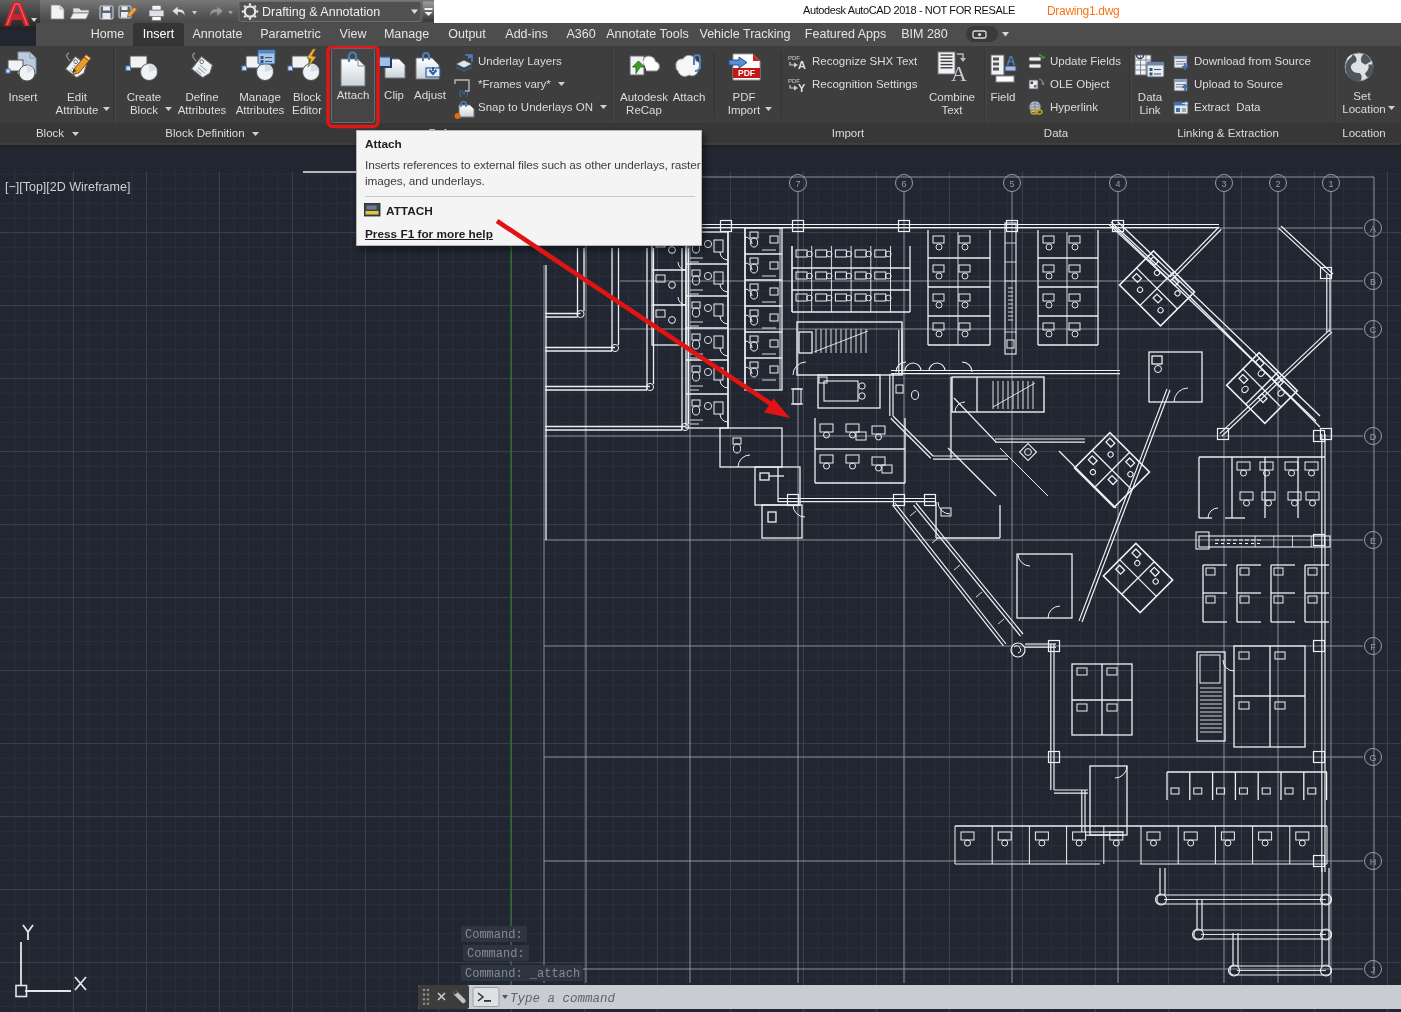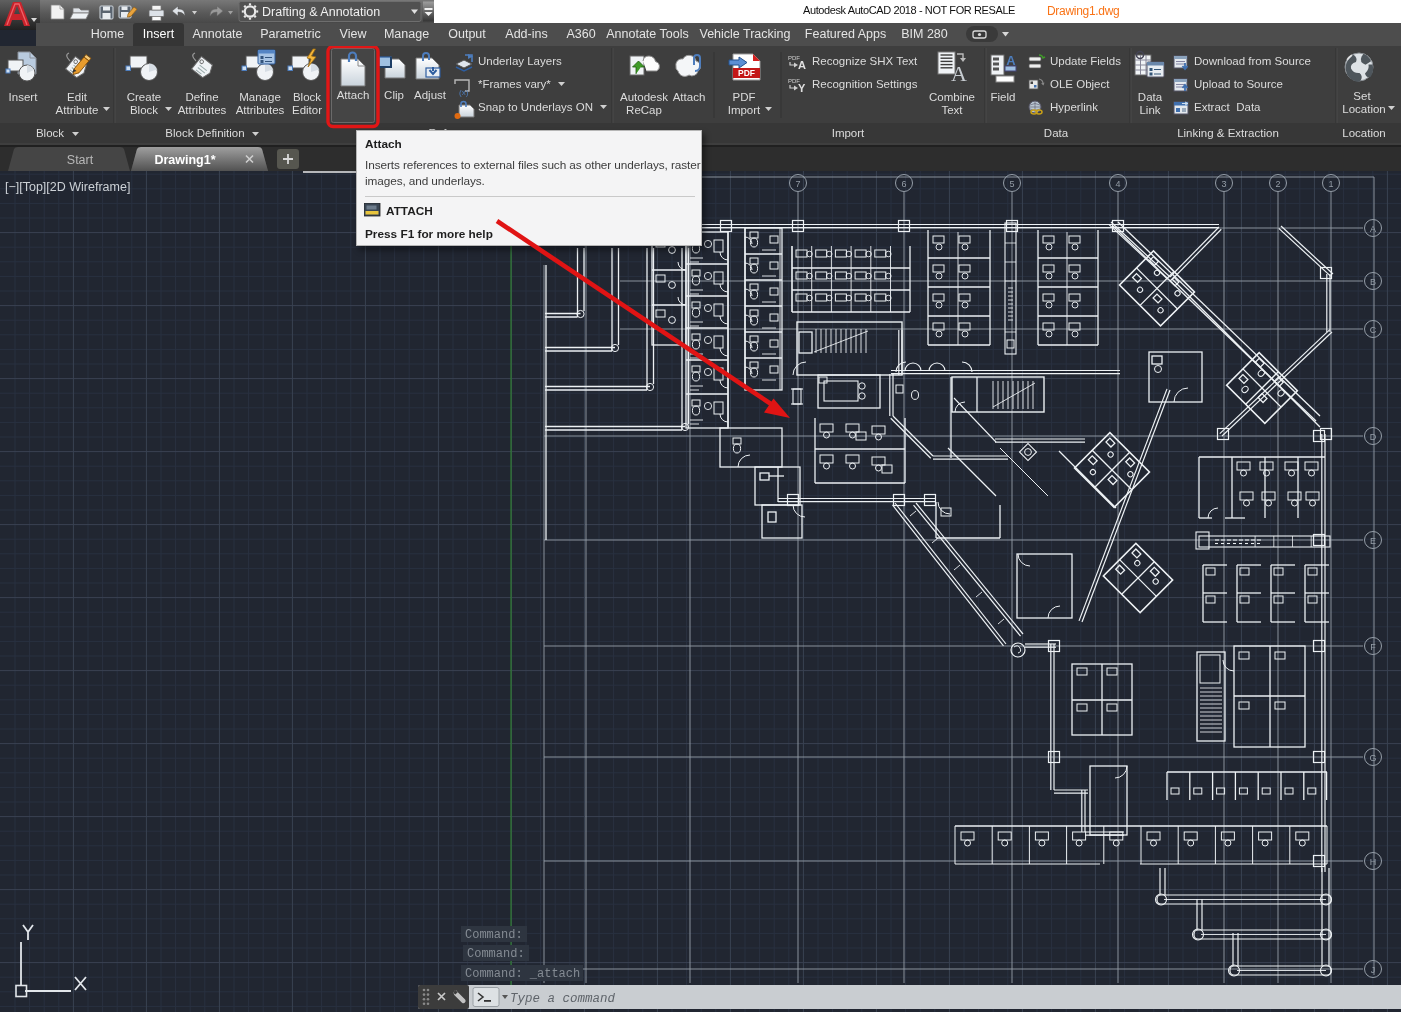--- a/index.html
+++ b/index.html
@@ -362,38 +362,20 @@
         <path d="M9 2.5 q5 3 3 7.5 q-6 1.5 -5 6.5 q2.5 5 8.5 4.5 q3.5 3 1.5 7 q-1.5 2.5 -5 1.5 a14 14 0 0 1 -5 -24.5 z" fill="#4e565c"></path>
         <path d="M19.5 1.8 q5.5 2 7.5 7.5 l-5.5 3.5 q-6.5 -2.5 -4 -8 z" fill="#4e565c"></path>
         <path d="M28.5 12.5 q2 6.5 -2 12.5 q-4.5 1 -5.5 -3.5 q4.5 -4 3.5 -9 z" fill="#4e565c"></path>
         <path d="M3 8 a14 14 0 0 1 5 -5" fill="none" stroke="#fff" stroke-width="1.5" opacity="0.7"></path>
       </g>
       <text x="1362" y="54" font-size="11.5" fill="#dcdcdc" text-anchor="middle">Set</text>
       <text x="1364" y="67" font-size="11.5" fill="#dcdcdc" text-anchor="middle">Location</text>
       <path d="M1388 60 l7 0 l-3.5 4z" fill="#d0d0d0"></path>
       <rect x="328" y="0.5" width="50" height="80" rx="5" fill="none" stroke="#e11616" stroke-width="3.4"></rect>
     </svg>
-    <div id="filetabs" class="abs">
-      <svg class="abs" style="left:0;top:0" width="320" height="24">
-        <path d="M8 24 L14 2 Q15 0 18 0 L120 0 Q123 0 124 2 L130 24 Z" fill="#454545"></path>
-        <text x="80" y="16.5" font-size="12.5" fill="#b8b8b8" text-anchor="middle">Start</text>
-        <path d="M131 24 L137 2 Q138 0 141 0 L258 0 Q261 0 262 2 L268 24 Z" fill="#6b6b6b"></path>
-        <path d="M131 24 L137 2 Q138 0 141 0 L258 0 Q261 0 262 2 L268 24 Z" fill="url(#ftg)" opacity="0.35"></path>
-        <text x="185" y="16.5" font-size="12.5" fill="#ffffff" font-weight="bold" text-anchor="middle">Drawing1*</text>
-        <path d="M246 8.5 l7 7 m0 -7 l-7 7" stroke="#cfcfcf" stroke-width="1.6"></path>
-        <rect x="277" y="2" width="22" height="20" rx="3" fill="#56564f"></rect>
-        <path d="M288 7 v10 M283 12 h10" stroke="#d8d8d8" stroke-width="1.8"></path>
-        <defs>
-          <linearGradient id="ftg" x1="0" y1="0" x2="0" y2="1">
-            <stop offset="0" stop-color="#fff"></stop>
-            <stop offset="1" stop-color="#222"></stop>
-          </linearGradient>
-        </defs>
-      </svg>
-    </div>
     <div id="canvas" class="abs"></div>
     <svg class="abs" style="left:0;top:171px" width="1401" height="841" viewBox="0 171 1401 841" font-family="Liberation Sans, sans-serif">
       <path d="M15.0 171 V1012 M29.6 171 V1012 M44.2 171 V1012 M58.8 171 V1012 M88.0 171 V1012 M102.6 171 V1012 M117.2 171 V1012 M131.8 171 V1012 M161.0 171 V1012 M175.6 171 V1012 M190.2 171 V1012 M204.8 171 V1012 M234.0 171 V1012 M248.6 171 V1012 M263.2 171 V1012 M277.8 171 V1012 M307.0 171 V1012 M321.6 171 V1012 M336.2 171 V1012 M350.8 171 V1012 M380.0 171 V1012 M394.6 171 V1012 M409.2 171 V1012 M423.8 171 V1012 M453.0 171 V1012 M467.6 171 V1012 M482.2 171 V1012 M496.8 171 V1012 M526.0 171 V1012 M540.6 171 V1012 M555.2 171 V1012 M569.8 171 V1012 M599.0 171 V1012 M613.6 171 V1012 M628.2 171 V1012 M642.8 171 V1012 M672.0 171 V1012 M686.6 171 V1012 M701.2 171 V1012 M715.8 171 V1012 M745.0 171 V1012 M759.6 171 V1012 M774.2 171 V1012 M788.8 171 V1012 M818.0 171 V1012 M832.6 171 V1012 M847.2 171 V1012 M861.8 171 V1012 M891.0 171 V1012 M905.6 171 V1012 M920.2 171 V1012 M934.8 171 V1012 M964.0 171 V1012 M978.6 171 V1012 M993.2 171 V1012 M1007.8 171 V1012 M1037.0 171 V1012 M1051.6 171 V1012 M1066.2 171 V1012 M1080.8 171 V1012 M1110.0 171 V1012 M1124.6 171 V1012 M1139.2 171 V1012 M1153.8 171 V1012 M1183.0 171 V1012 M1197.6 171 V1012 M1212.2 171 V1012 M1226.8 171 V1012 M1256.0 171 V1012 M1270.6 171 V1012 M1285.2 171 V1012 M1299.8 171 V1012 M1329.0 171 V1012 M1343.6 171 V1012 M1358.2 171 V1012 M1372.8 171 V1012 M0 174.2 H1401 M0 188.8 H1401 M0 203.4 H1401 M0 218.0 H1401 M0 247.2 H1401 M0 261.8 H1401 M0 276.4 H1401 M0 291.0 H1401 M0 320.2 H1401 M0 334.8 H1401 M0 349.4 H1401 M0 364.0 H1401 M0 393.2 H1401 M0 407.8 H1401 M0 422.4 H1401 M0 437.0 H1401 M0 466.2 H1401 M0 480.8 H1401 M0 495.4 H1401 M0 510.0 H1401 M0 539.2 H1401 M0 553.8 H1401 M0 568.4 H1401 M0 583.0 H1401 M0 612.2 H1401 M0 626.8 H1401 M0 641.4 H1401 M0 656.0 H1401 M0 685.2 H1401 M0 699.8 H1401 M0 714.4 H1401 M0 729.0 H1401 M0 758.2 H1401 M0 772.8 H1401 M0 787.4 H1401 M0 802.0 H1401 M0 831.2 H1401 M0 845.8 H1401 M0 860.4 H1401 M0 875.0 H1401 M0 904.2 H1401 M0 918.8 H1401 M0 933.4 H1401 M0 948.0 H1401 M0 977.2 H1401 M0 991.8 H1401 M0 1006.4 H1401" stroke="#293140" stroke-width="1" fill="none"></path>
       <path d="M73.4 171 V1012 M146.4 171 V1012 M219.4 171 V1012 M292.4 171 V1012 M365.4 171 V1012 M438.4 171 V1012 M511.4 171 V1012 M584.4 171 V1012 M657.4 171 V1012 M730.4 171 V1012 M803.4 171 V1012 M876.4 171 V1012 M949.4 171 V1012 M1022.4 171 V1012 M1095.4 171 V1012 M1168.4 171 V1012 M1241.4 171 V1012 M1314.4 171 V1012 M1387.4 171 V1012 M0 232.6 H1401 M0 305.6 H1401 M0 378.6 H1401 M0 451.6 H1401 M0 524.6 H1401 M0 597.6 H1401 M0 670.6 H1401 M0 743.6 H1401 M0 816.6 H1401 M0 889.6 H1401 M0 962.6 H1401" stroke="#3a4252" stroke-width="1" fill="none"></path>
       <text x="5" y="191" font-size="12.5" fill="#ccd1d6">[−][Top][2D Wireframe]</text>
       <line x1="511" y1="246" x2="511" y2="985" stroke="#2e8b2e" stroke-width="1"></line>
       <line x1="303" y1="172" x2="357" y2="172" stroke="#e8e8e8" stroke-width="1.5"></line>
       <g stroke="#959ea8" stroke-width="0.9" fill="none">
         <line x1="586" y1="192" x2="586" y2="983"></line>
         <line x1="690" y1="192" x2="690" y2="983"></line>
@@ -1145,18 +1127,18 @@
     <div id="tooltip" class="abs">
       <div class="abs" style="left:8px;top:6px;font-weight:bold;color:#1e1e1e;">Attach</div>
       <div class="abs" style="left:8px;top:26px;width:340px;line-height:16px;letter-spacing:-0.1px;">Inserts references to external files such as other underlays, raster images, and underlays.</div>
       <div class="abs" style="left:8px;top:65px;width:330px;height:1px;background:#c9c9c9;"></div>
       <svg class="abs" style="left:7px;top:72px" width="18" height="15">
         <rect x="0" y="0" width="16" height="13" fill="#3a4654" stroke="#222" stroke-width="0.8"></rect>
         <rect x="1.5" y="8" width="13" height="3.5" fill="#e8c43c"></rect>
         <rect x="2.5" y="2.5" width="10" height="4" fill="#6d7c8c"></rect>
       </svg>
       <div class="abs" style="left:29px;top:73px;font-weight:bold;color:#1e1e1e;">ATTACH</div>
-      <div class="abs" style="left:8px;top:96px;font-weight:bold;color:#1e1e1e;">Press F1 for more help</div>
+      <div class="abs" style="left:8px;top:96px;font-weight:bold;color:#1e1e1e;text-decoration:underline;">Press F1 for more help</div>
     </div>
     <svg class="abs" style="left:0;top:0;pointer-events:none" width="1401" height="1012">
       <line x1="497" y1="221" x2="774" y2="406" stroke="#e01414" stroke-width="4.6"></line>
       <polygon points="790,418 764,412.5 773.5,398.5" fill="#e01414"></polygon>
     </svg>
   </div>
 </body></html>

